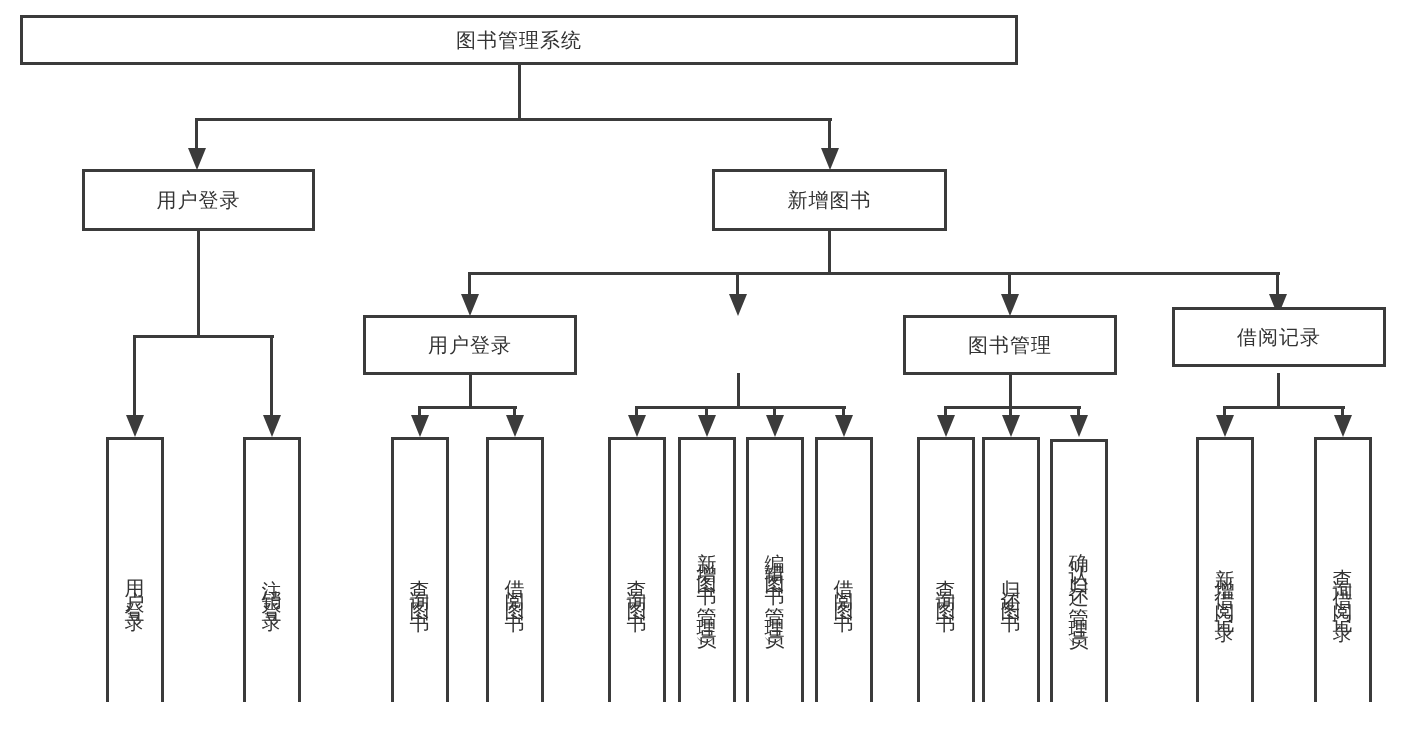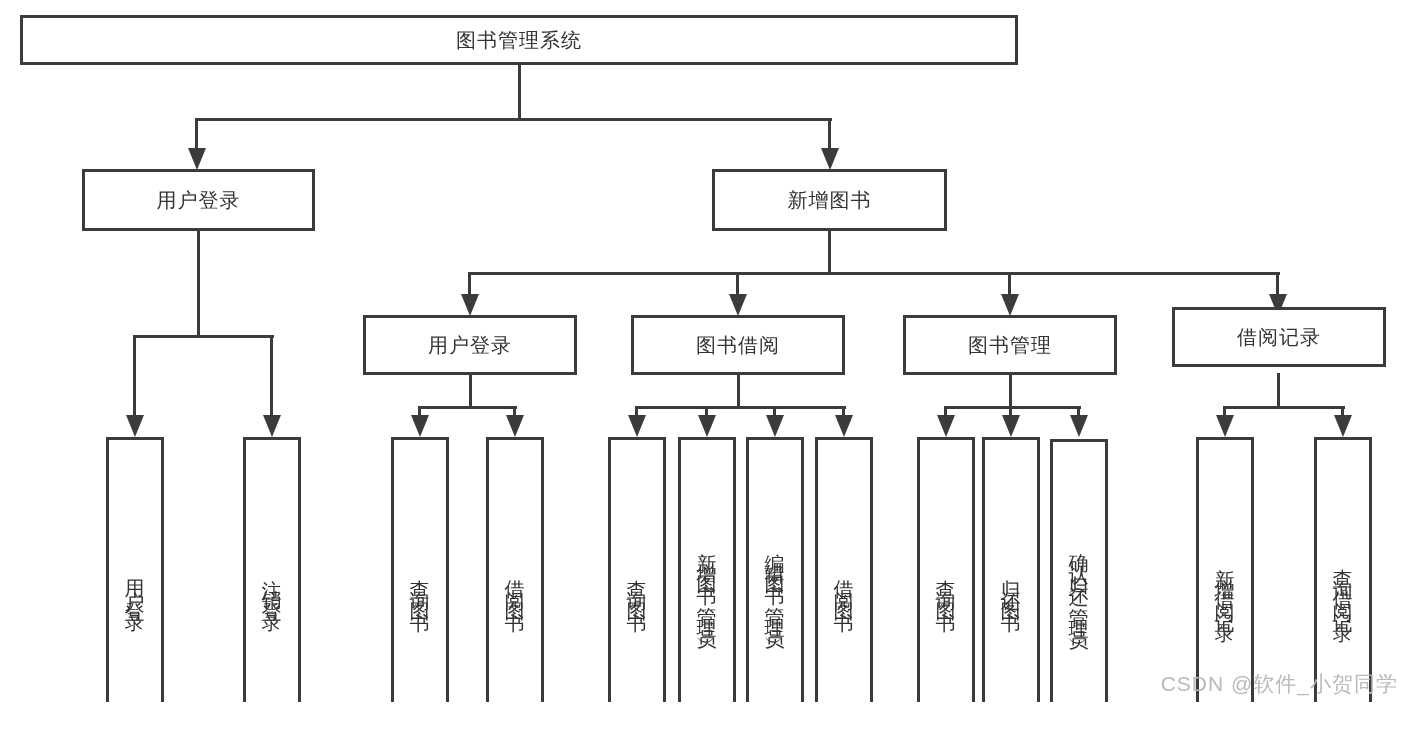--- a/index.html
+++ b/index.html
@@ -115,23 +115,20 @@
   <div class="vline" style="left:828px;top:229px;height:46px"></div>
   <div class="hline" style="left:468px;top:272px;width:812px"></div>
   <div class="arrow" style="left:461px;top:272px;height:44px"></div>
   <div class="arrow" style="left:729px;top:272px;height:44px"></div>
   <div class="arrow" style="left:1001px;top:272px;height:44px"></div>
   <div class="arrow" style="left:1269px;top:272px;height:44px"></div>
 
   <div class="node" style="left:363px;top:315px;width:214px;height:60px">
     <span>用户登录</span>
   </div>
-  <div class="node" style="left:631px;top:315px;width:214px;height:60px">
-    <span>图书借阅</span>
-  </div>
   <div class="node" style="left:903px;top:315px;width:214px;height:60px">
     <span>图书管理</span>
   </div>
   <div class="node" style="left:1172px;top:307px;width:214px;height:60px">
     <span>借阅记录</span>
   </div>
 
   <div class="vline" style="left:469px;top:373px;height:36px"></div>
   <div class="hline" style="left:419px;top:406px;width:98px"></div>
   <div class="arrow" style="left:411px;top:406px;height:31px"></div>
@@ -188,15 +185,14 @@
   <div class="leaf" style="left:1050px;top:439px;width:58px;height:296px">
     <span>确认归还（管理员）</span>
   </div>
   <div class="leaf" style="left:1196px;top:437px;width:58px;height:298px">
     <span>新增借阅记录</span>
   </div>
   <div class="leaf" style="left:1314px;top:437px;width:58px;height:298px">
     <span>查询借阅记录</span>
   </div>
 
-  <div class="watermark">CSDN @软件_小贺同学</div>
 
 </div>
 
 </body></html>

